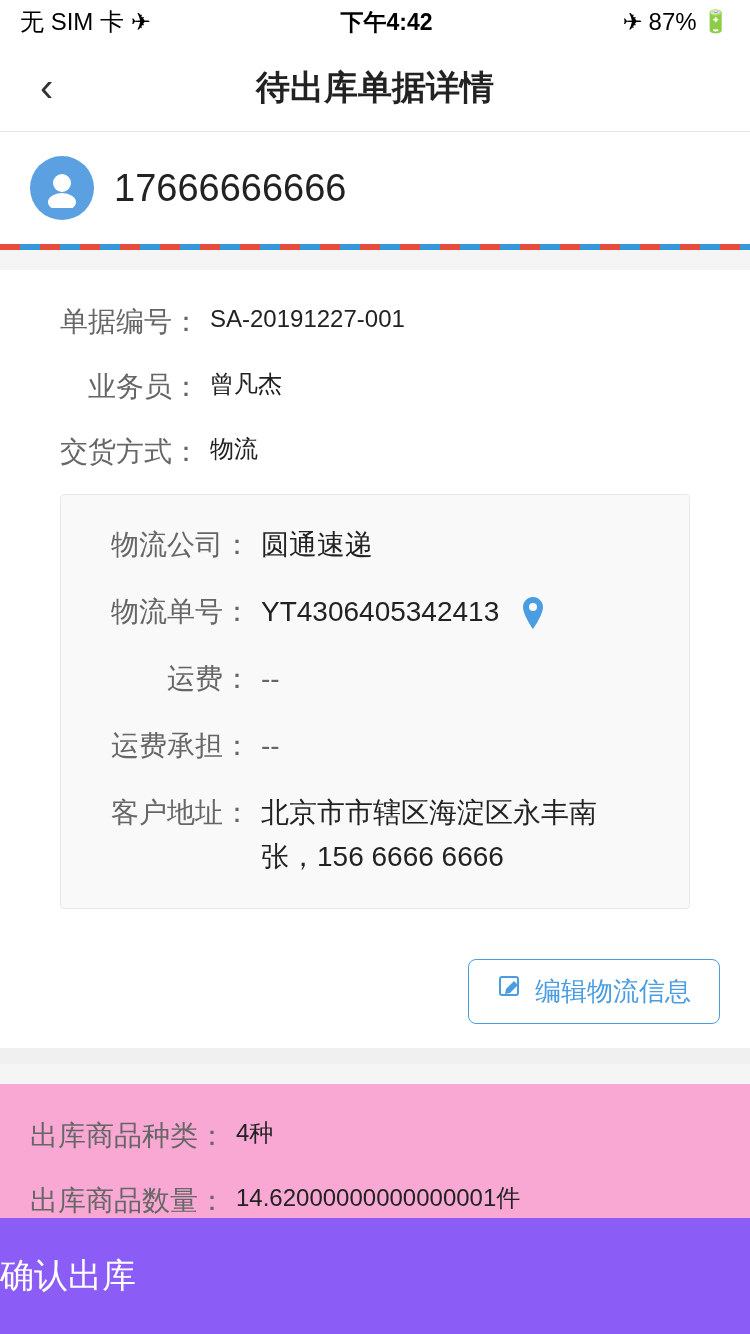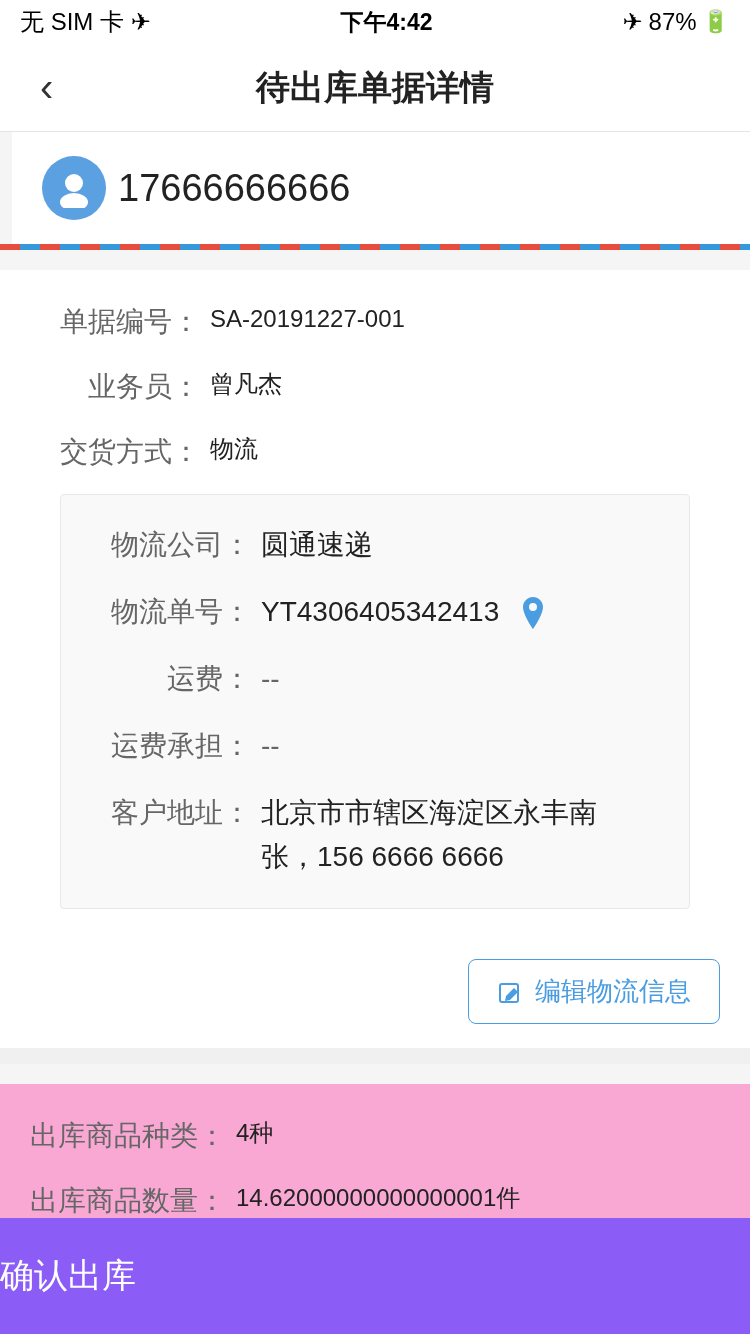--- a/index.html
+++ b/index.html
@@ -64,22 +64,21 @@
       );
       margin: 0;
     }
 
     
     .customer-header {
       background: #fff;
       padding: 24px 30px;
       display: flex;
       align-items: center;
-      gap: 12px;
-      margin-left: 12px;
+      gap: 20px;
     }
     .customer-avatar {
       width: 64px;
       height: 64px;
       border-radius: 50%;
       background: #5ba0e0;
       display: flex;
       align-items: center;
       justify-content: center;
       flex-shrink: 0;
@@ -163,21 +162,21 @@
       background: #fff;
     }
     .btn-edit {
       border: 1.5px solid #4a9de0;
       color: #4a9de0;
       background: #fff;
       border-radius: 8px;
       padding: 14px 28px;
       font-size: 26px;
       display: flex;
-      align-items: flex-end;
+      align-items: flex-start;
       gap: 10px;
       cursor: pointer;
     }
 
     
     .goods-section {
       background: #f9a8d4;
       margin-top: 20px;
       padding: 30px 30px;
     }

